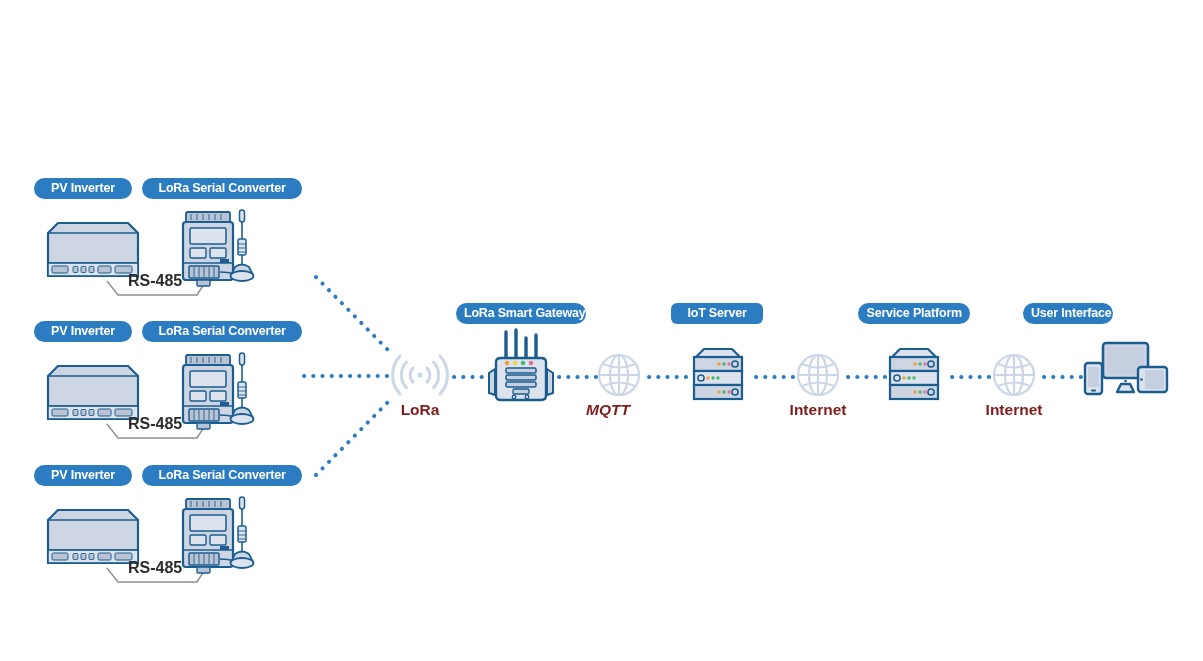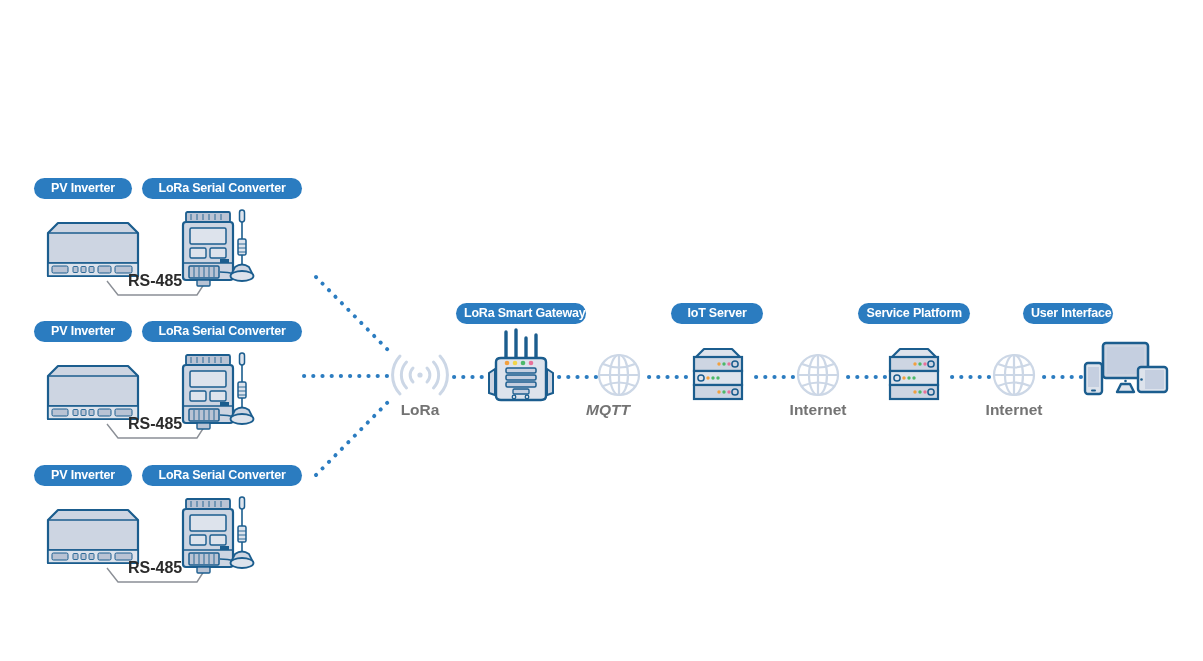--- a/index.html
+++ b/index.html
@@ -21,21 +21,21 @@
     font-size:12.5px;
     font-weight:bold;
     letter-spacing:-0.2px;
     text-align:center;
     white-space:nowrap;
     padding:0 8px;
     box-sizing:border-box;
   }
   .caption{
     position:absolute;
-    color:#737373;
+    color:#7f1d1d;
     font-size:15.5px;
     font-weight:bold;
     white-space:nowrap;
     text-align:center;
   }
   .rs485{
     position:absolute;
     color:#2b2b2b;
     font-size:16px;
     font-weight:bold;
@@ -303,21 +303,21 @@
     </svg>
   </div>
   <div class="caption" style="left:558px;top:401px;width:100px;font-style:italic;">MQTT</div>
 
   <div class="node" style="left:647px;top:374px;">
     <svg width="46" height="6" viewBox="0 0 46 6">
       <line x1="2" y1="3" x2="44" y2="3" stroke="#2b7cc0" stroke-width="4" stroke-linecap="round" stroke-dasharray="0.2 9"></line>
     </svg>
   </div>
 
-  <div class="badge" style="left:671px;top:303px;width:92px;">IoT Server</div>
+  <div class="badge" style="left:671px;top:303px;width:92px;border-radius:6px;">IoT Server</div>
   <div class="node" style="left:686px;top:346px;">
     <svg width="64" height="56" viewBox="0 0 64 56">
       <g>
         <path d="M10 11 L18 3 L46 3 L54 11 Z" fill="#dde3ec" stroke="#1b5d8e" stroke-width="2.2" stroke-linejoin="round"></path>
         <rect x="8" y="11" width="48" height="14" fill="#cdd5e2" stroke="#1b5d8e" stroke-width="2.2"></rect>
         <rect x="8" y="25" width="48" height="14" fill="#dde3ec" stroke="#1b5d8e" stroke-width="2.2"></rect>
         <rect x="8" y="39" width="48" height="14" fill="#cdd5e2" stroke="#1b5d8e" stroke-width="2.2"></rect>
 
         <circle cx="33" cy="18" r="1.7" fill="#f2a03d"></circle>
         <circle cx="38" cy="18" r="1.7" fill="#4cb86a"></circle>

